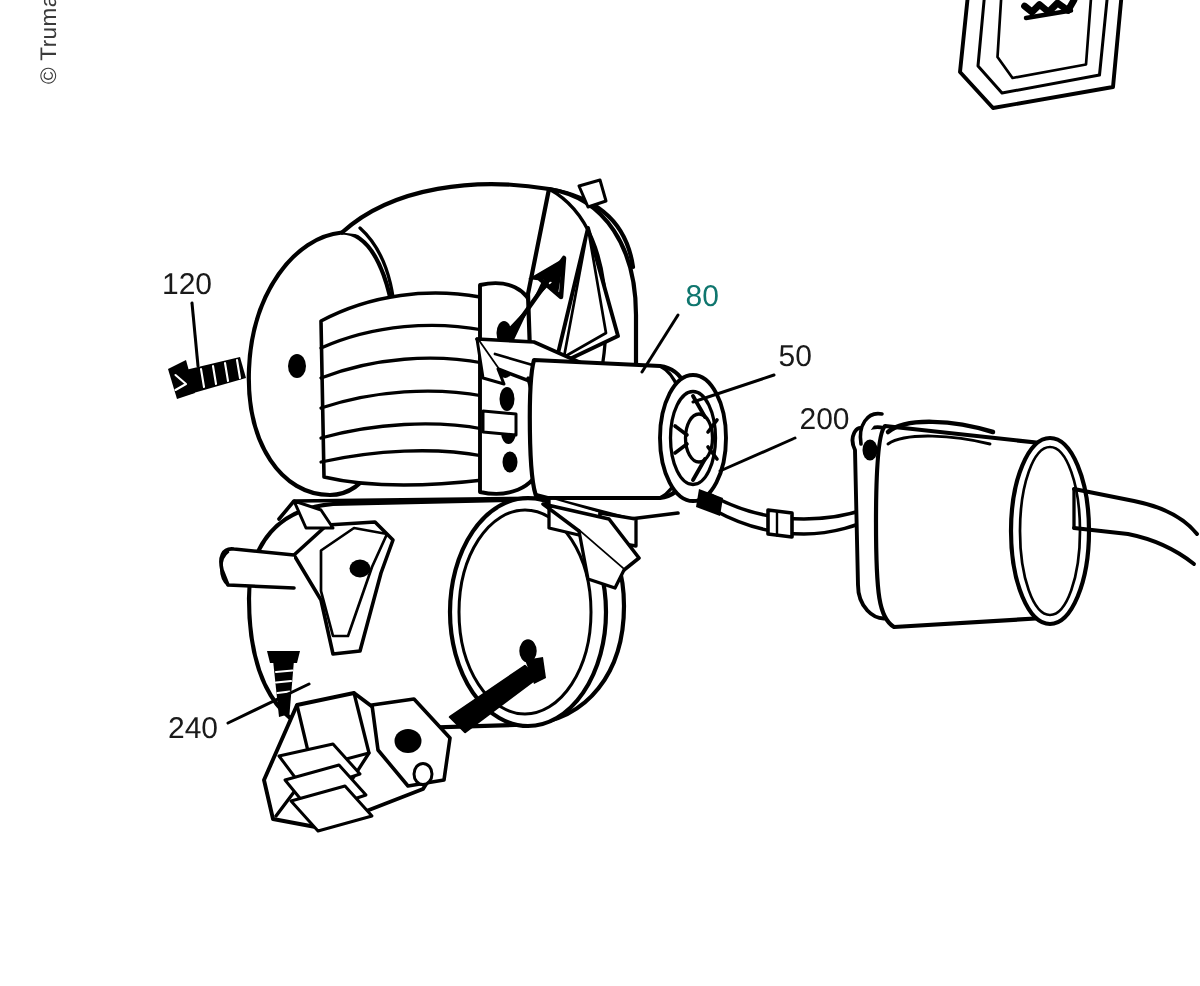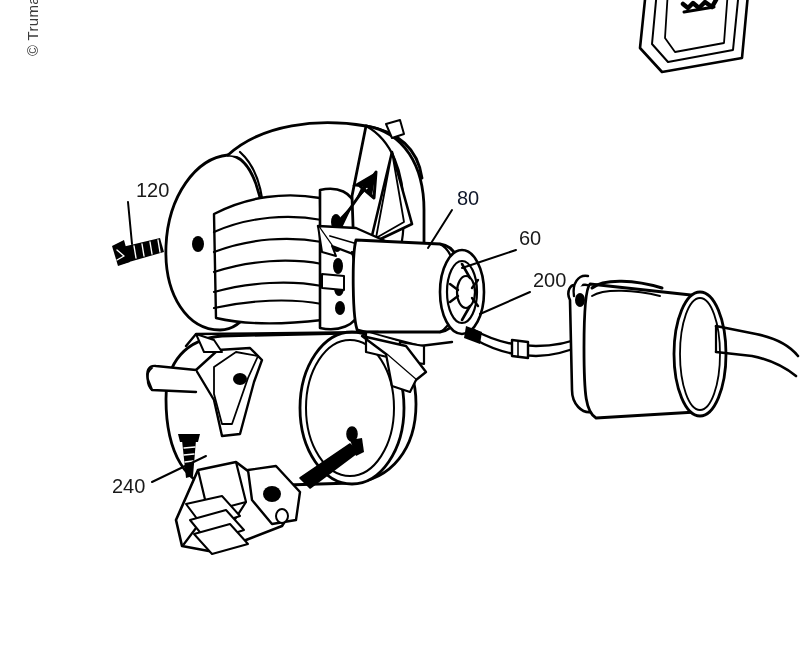--- a/index.html
+++ b/index.html
@@ -37,41 +37,41 @@
     white-space: nowrap;
     letter-spacing: 0.3px;
   }
   .callout {
     position: absolute;
     font-size: 20px;
     color: #1a1a1a;
     white-space: nowrap;
     line-height: 1;
   }
-  .callout-120 { left: 108px; top: 180px; margin-left: 28px; }
+  .callout-120 { left: 108px; top: 180px; }
   .callout-130 { left: 112px; top: 476px; }
   .callout-90  { left: 519px; top: 228px; }
   .callout-100 { left: 533px; top: 270px; }
   .part-code {
     position: absolute;
     left: 457px;
     top: 147px;
     font-size: 31px;
     font-weight: bold;
     color: #f0461c;
     letter-spacing: 0.5px;
     line-height: 1;
     white-space: nowrap;
   }
   .callout-80 {
     position: absolute;
     left: 457px;
     top: 188px;
     font-size: 20px;
-    color: #0f172a;
+    color: #0f766e;
     line-height: 1;
     white-space: nowrap;
   }
 </style>
 </head>
 <body>
 
 <div id="page">
 
   <svg id="diagram-svg" viewBox="0 0 800 657" xmlns="http://www.w3.org/2000/svg">
@@ -269,16 +269,16 @@
 
     </g>
   </svg>
 
   <div class="copyright-notice">© Truma</div>
 
   <div class="callout-80">80</div>
 
   <div class="callout callout-120">120</div>
   <div class="callout callout-130">240</div>
-  <div class="callout callout-90">60</div>
+  <div class="callout callout-90">50</div>
   <div class="callout callout-100">200</div>
 
 </div>
 
 </body></html>

